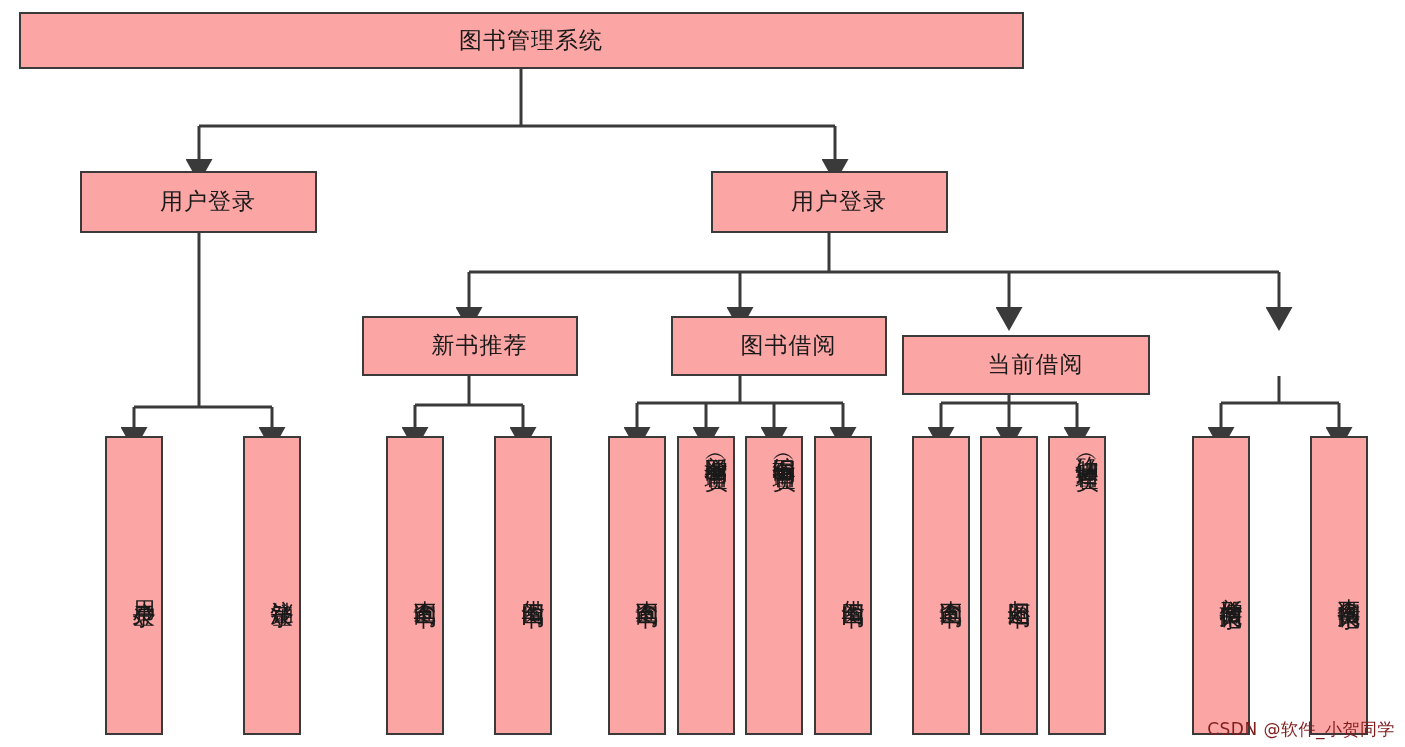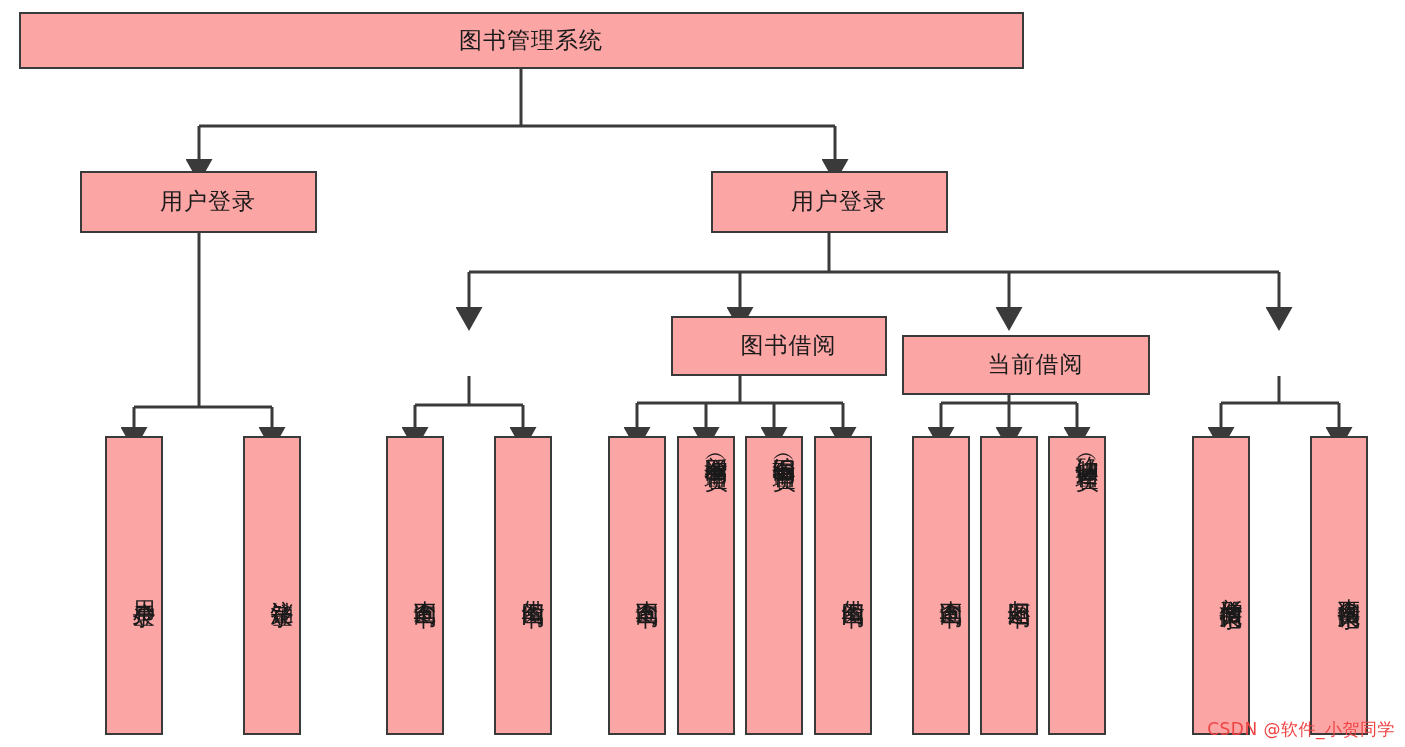--- a/index.html
+++ b/index.html
@@ -62,21 +62,21 @@
   }
   .vlabel.mid {
     margin-top: auto;
     margin-bottom: auto;
   }
   .watermark {
     position: absolute;
     right: 10px;
     bottom: 6px;
     font-size: 17px;
-    color: #ef4444;
+    color: #7f1d1d;
     letter-spacing: 0.5px;
     z-index: 3;
     white-space: nowrap;
   }
 </style>
 </head>
 <body>
 
 <div id="canvas">
 
@@ -134,20 +134,23 @@
     <span>图书管理系统</span>
   </div>
 
   <div class="node horiz" style="left:80px; top:171px; width:237px; height:62px;">
     <span>用户登录</span>
   </div>
   <div class="node horiz" style="left:711px; top:171px; width:237px; height:62px;">
     <span>用户登录</span>
   </div>
 
+  <div class="node horiz" style="left:362px; top:316px; width:216px; height:60px;">
+    <span>新书推荐</span>
+  </div>
   <div class="node horiz" style="left:632px; top:316px; width:216px; height:60px;margin-left:39px;">
     <span>图书借阅</span>
   </div>
   <div class="node horiz" style="left:902px; top:335px; width:248px; height:60px;">
     <span>当前借阅</span>
   </div>
 
   <div class="node vert" style="left:105px; top:436px; width:58px; height:299px;">
     <span class="vlabel mid">用户登录</span>
   </div>

